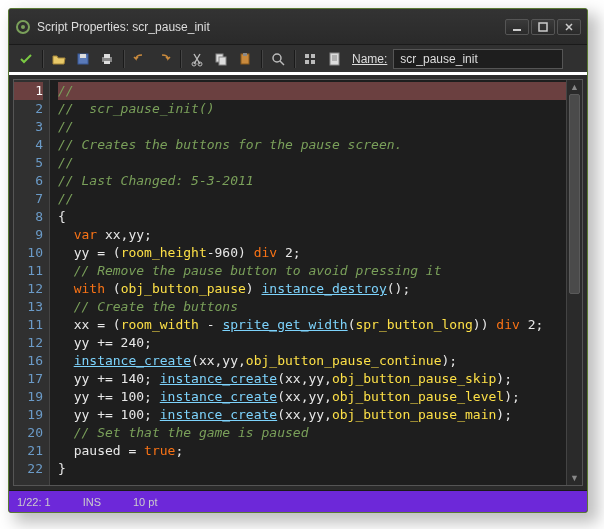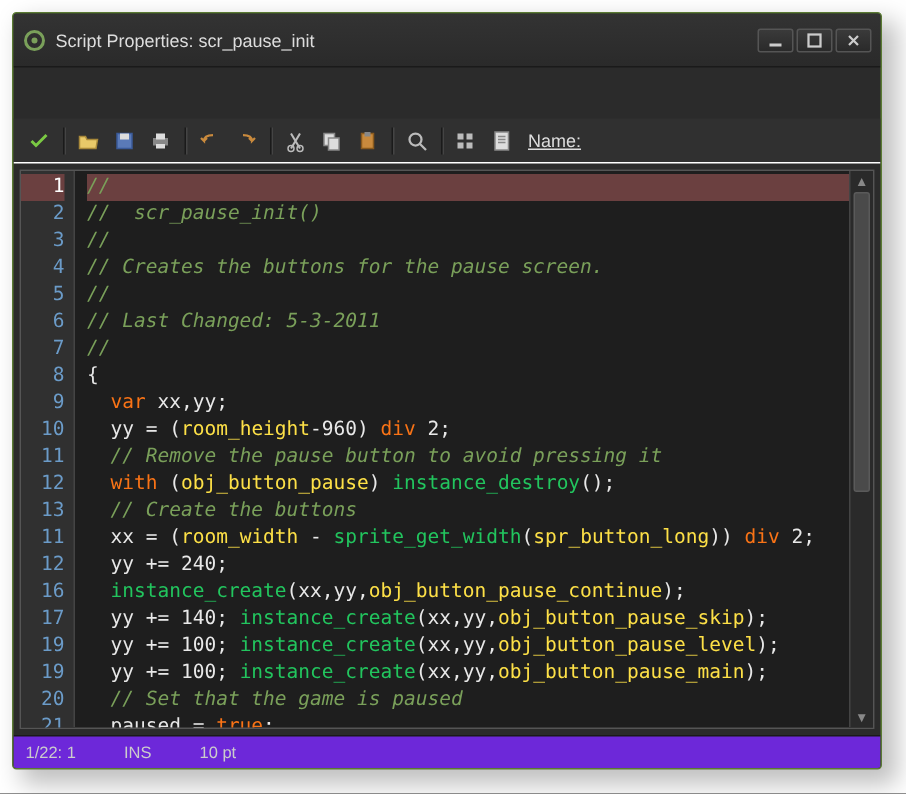--- a/index.html
+++ b/index.html
@@ -51,22 +51,21 @@
   border-radius: 2px;
   cursor: pointer;
 }
 .toolbar {
   height: 30px;
   background: #303030;
   display: flex;
   align-items: center;
   padding: 0 6px;
   gap: 2px;
-  border-bottom: 1px solid #ffffff;
-  margin-top: 34px;
+  border-bottom: 3px solid #ffffff;
 }
 .tbtn {
   width: 22px; height: 22px;
   display: flex; align-items: center; justify-content: center;
   border-radius: 2px;
   cursor: pointer;
 }
 .tsep { width: 1px; height: 18px; background: #1a1a1a; margin: 0 3px; box-shadow: 1px 0 0 #444; }
 .namelbl { color: #ddd; font-size: 12px; margin-left: 4px; text-decoration: underline; }
 .nameinput {
@@ -105,21 +104,21 @@
   line-height: 18px;
   padding: 2px 0 0 8px;
   color: #e8e8e8;
   white-space: pre;
   position: relative;
 }
 .code .row { height: 18px; }
 .code .row:first-child { background: #6b4040; }
 .c-com { color: #7aa05a; font-style: italic; }
 .c-kw  { color: #f97316; }
-.c-fn  { color: #22c55e; }
+.c-fn  { color: #7dd3fc; text-decoration: underline; }
 .c-id  { color: #fde047; }
 .c-punc{ color: #e8e8e8; }
 .scroll {
   width: 16px;
   background: #2a2a2a;
   border-left: 1px solid #444;
   position: relative;
 }
 .scroll .thumb {
   position: absolute; top: 14px; left: 2px; right: 2px; height: 200px;
@@ -250,20 +249,21 @@
           <rect x="8" y="9" width="4" height="4" fill="#bbb"></rect>
         </svg>
       </div>
     <div class="tbtn">
         <svg width="16" height="16">
           <rect x="3" y="2" width="9" height="12" fill="#ddd" stroke="#888"></rect>
           <path d="M5 5 H10 M5 7 H10 M5 9 H10" stroke="#888"></path>
         </svg>
       </div>
     <span class="namelbl">Name:</span>
+    <input class="nameinput" value="scr_pause_init" style="">
   </div>
 
   <div class="editor">
     <div class="gutter" id="gutter">
         <div>1</div>
         <div>2</div>
         <div>3</div>
         <div>4</div>
         <div>5</div>
         <div>6</div>

